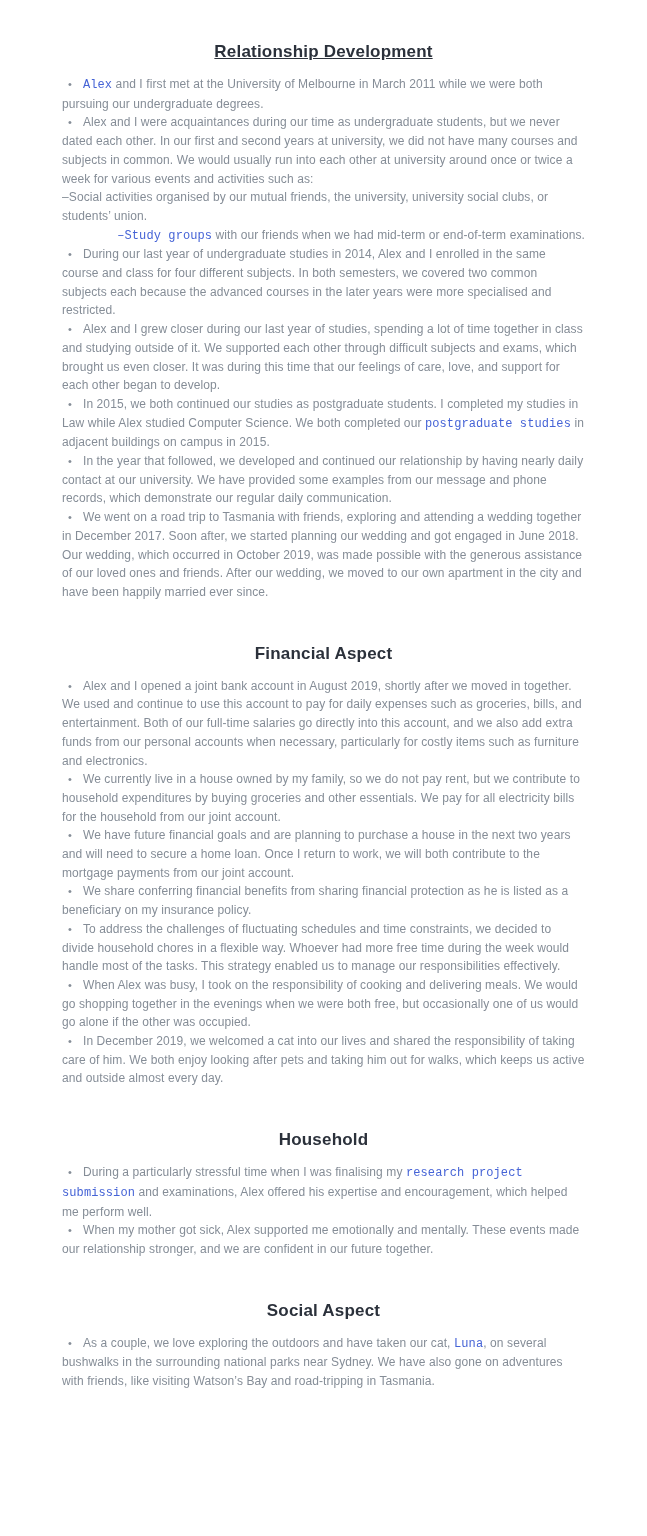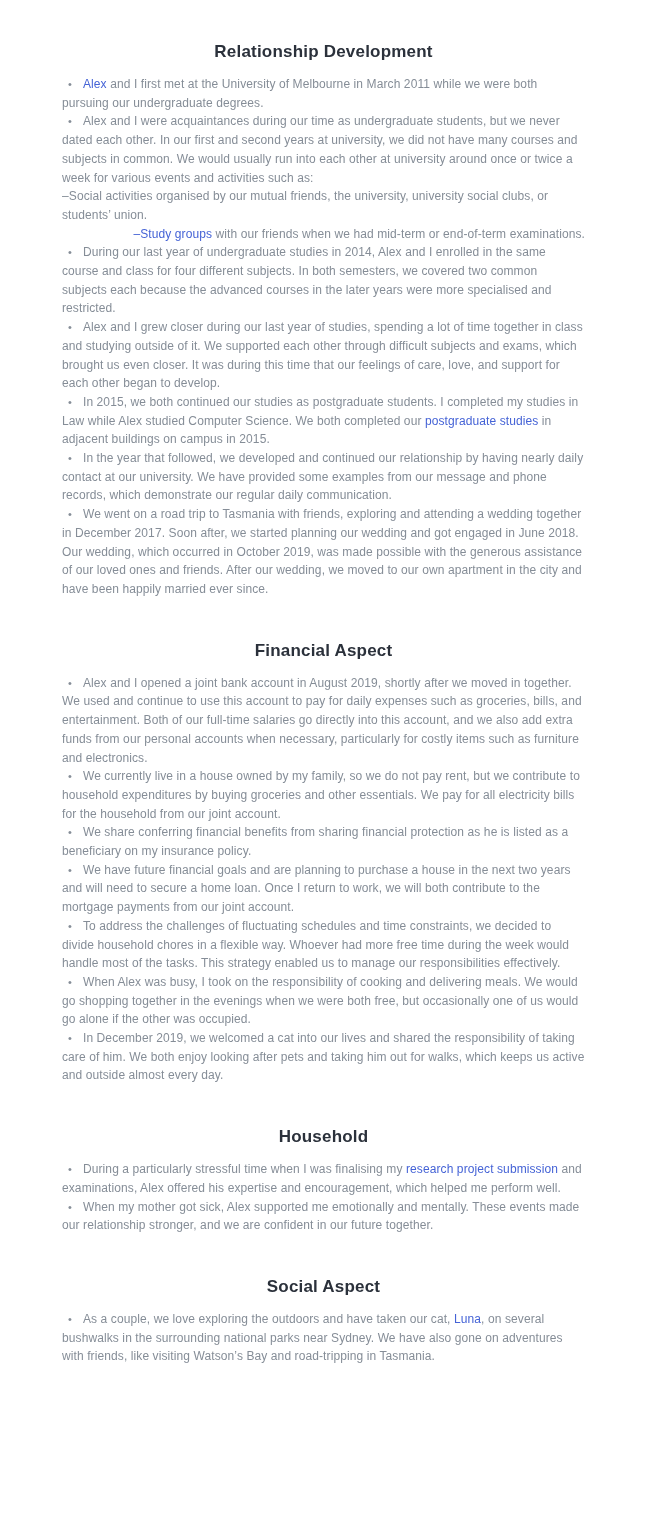--- a/index.html
+++ b/index.html
@@ -23,40 +23,41 @@
   .section-title{
     font-family:"Liberation Sans","DejaVu Sans",sans-serif;
     font-weight:700;
     font-size:17px;
     line-height:20px;
     letter-spacing:.2px;
     color:var(--heading);
     text-align:center;
     margin:42px 0 13px 0;
   }
-  .doc section:first-child .section-title{}
+  .doc section:first-child .section-title{text-decoration:underline;}
   .para{
     font-size:12px;
     line-height:18.7px;
     letter-spacing:.1px;
     color:var(--body);
     margin:0;
   }
   .dot{
     display:inline-block;
     padding-left:6px;
     padding-right:11px;
     color:var(--body);
     font-size:11px;
   }
   .para.sub.indent-1{padding-left:46px;text-align:right;}
   .link{
     color:var(--link);
     text-decoration:none;
     cursor:pointer;
+    font-family:Liberation Mono, monospace;
   }
 </style>
 </head>
 <body>
 
 <main class="doc">
     <section>
       <h2 class="section-title">Relationship Development</h2>
       <p class="para bullet"><span class="dot">•</span><a class="link">Alex</a><span> and I first met at the University of Melbourne in March 2011 while we were both pursuing our undergraduate degrees.</span></p>
       <p class="para bullet"><span class="dot">•</span><span>Alex and I were acquaintances during our time as undergraduate students, but we never dated each other. In our first and second years at university, we did not have many courses and subjects in common. We would usually run into each other at university around once or twice a week for various events and activities such as:</span></p>
@@ -65,22 +66,22 @@
       <p class="para bullet"><span class="dot">•</span><span>During our last year of undergraduate studies in 2014, Alex and I enrolled in the same course and class for four different subjects. In both semesters, we covered two common subjects each because the advanced courses in the later years were more specialised and restricted.</span></p>
       <p class="para bullet"><span class="dot">•</span><span>Alex and I grew closer during our last year of studies, spending a lot of time together in class and studying outside of it. We supported each other through difficult subjects and exams, which brought us even closer. It was during this time that our feelings of care, love, and support for each other began to develop.</span></p>
       <p class="para bullet"><span class="dot">•</span><span>In 2015, we both continued our studies as postgraduate students. I completed my studies in Law while Alex studied Computer Science. We both completed our </span><a class="link">postgraduate studies</a><span> in adjacent buildings on campus in 2015.</span></p>
       <p class="para bullet"><span class="dot">•</span><span>In the year that followed, we developed and continued our relationship by having nearly daily contact at our university. We have provided some examples from our message and phone records, which demonstrate our regular daily communication.</span></p>
       <p class="para bullet"><span class="dot">•</span><span>We went on a road trip to Tasmania with friends, exploring and attending a wedding together in December 2017. Soon after, we started planning our wedding and got engaged in June 2018.  Our wedding, which occurred in October 2019, was made possible with the generous assistance of our loved ones and friends. After our wedding, we moved to our own apartment in the city and have been happily married ever since.</span></p>
     </section>
     <section>
       <h2 class="section-title">Financial Aspect</h2>
       <p class="para bullet"><span class="dot">•</span><span>Alex and I opened a joint bank account in August 2019, shortly after we moved in together. We used and continue to use this account to pay for daily expenses such as groceries, bills, and entertainment. Both of our full-time salaries go directly into this account, and we also add extra funds from our personal accounts when necessary, particularly for costly items such as furniture and electronics.</span></p>
       <p class="para bullet"><span class="dot">•</span><span>We currently live in a house owned by my family, so we do not pay rent, but we contribute to household expenditures by buying groceries and other essentials. We pay for all electricity bills for the household from our joint account.</span></p>
+      <p class="para bullet"><span class="dot">•</span><span>We have future financial goals and are planning to purchase a house in the next two years and will need to secure a home loan. Once I return to work, we will both contribute to the mortgage payments from our joint account.</span></p>
       <p class="para bullet"><span class="dot">•</span><span>We share conferring financial benefits from sharing financial protection as he is listed as a beneficiary on my insurance policy.</span></p>
-      <p class="para bullet"><span class="dot">•</span><span>We have future financial goals and are planning to purchase a house in the next two years and will need to secure a home loan. Once I return to work, we will both contribute to the mortgage payments from our joint account.</span></p>
     </section>
     <section>
       <p class="para bullet"><span class="dot">•</span><span>To address the challenges of fluctuating schedules and time constraints, we decided to divide household chores in a flexible way. Whoever had more free time during the week would handle most of the tasks. This strategy enabled us to manage our responsibilities effectively.</span></p>
       <p class="para bullet"><span class="dot">•</span><span>When Alex was busy, I took on the responsibility of cooking and delivering meals. We would go shopping together in the evenings when we were both free, but occasionally one of us would go alone if the other was occupied.</span></p>
       <p class="para bullet"><span class="dot">•</span><span>In December 2019, we welcomed a cat into our lives and shared the responsibility of taking care of him. We both enjoy looking after pets and taking him out for walks, which keeps us active and outside almost every day.</span></p>
     </section>
     <section>
       <h2 class="section-title">Household</h2>
       <p class="para bullet"><span class="dot">•</span><span>During a particularly stressful time when I was finalising my </span><a class="link">research project submission</a><span> and examinations, Alex offered his expertise and encouragement, which helped me perform well.</span></p>
       <p class="para bullet"><span class="dot">•</span><span>When my mother got sick, Alex supported me emotionally and mentally. These events made our relationship stronger, and we are confident in our future together.</span></p>

